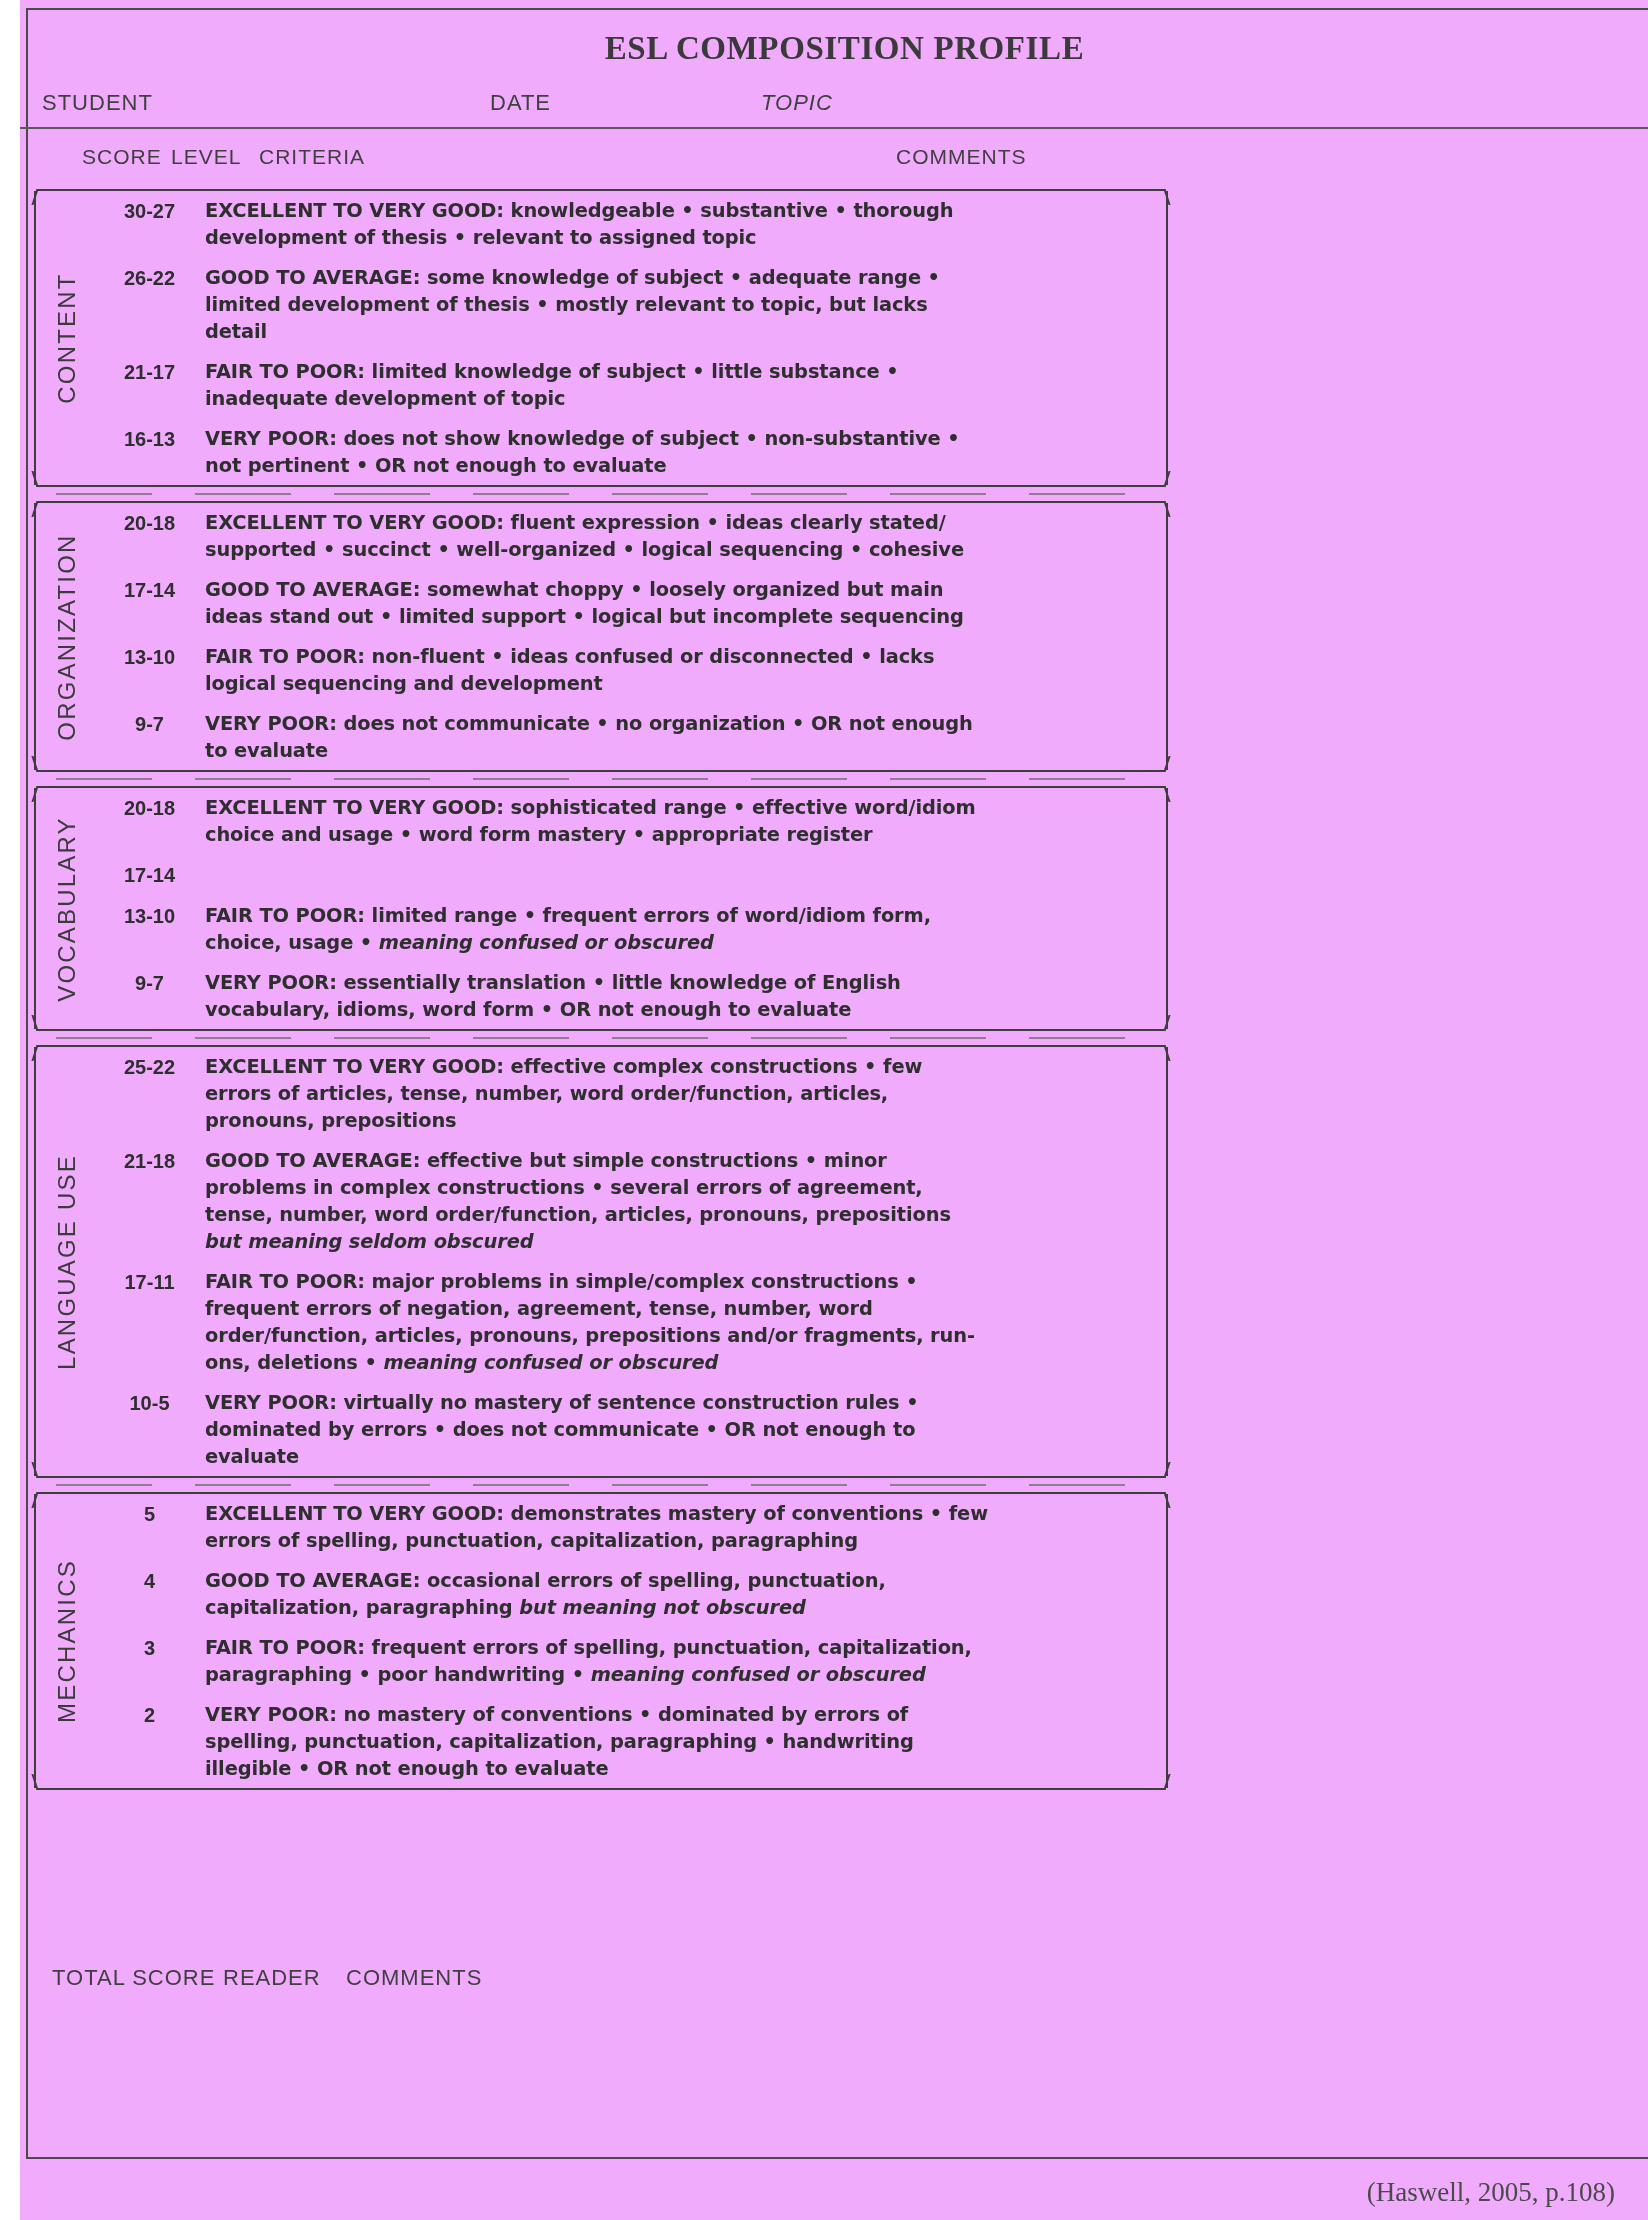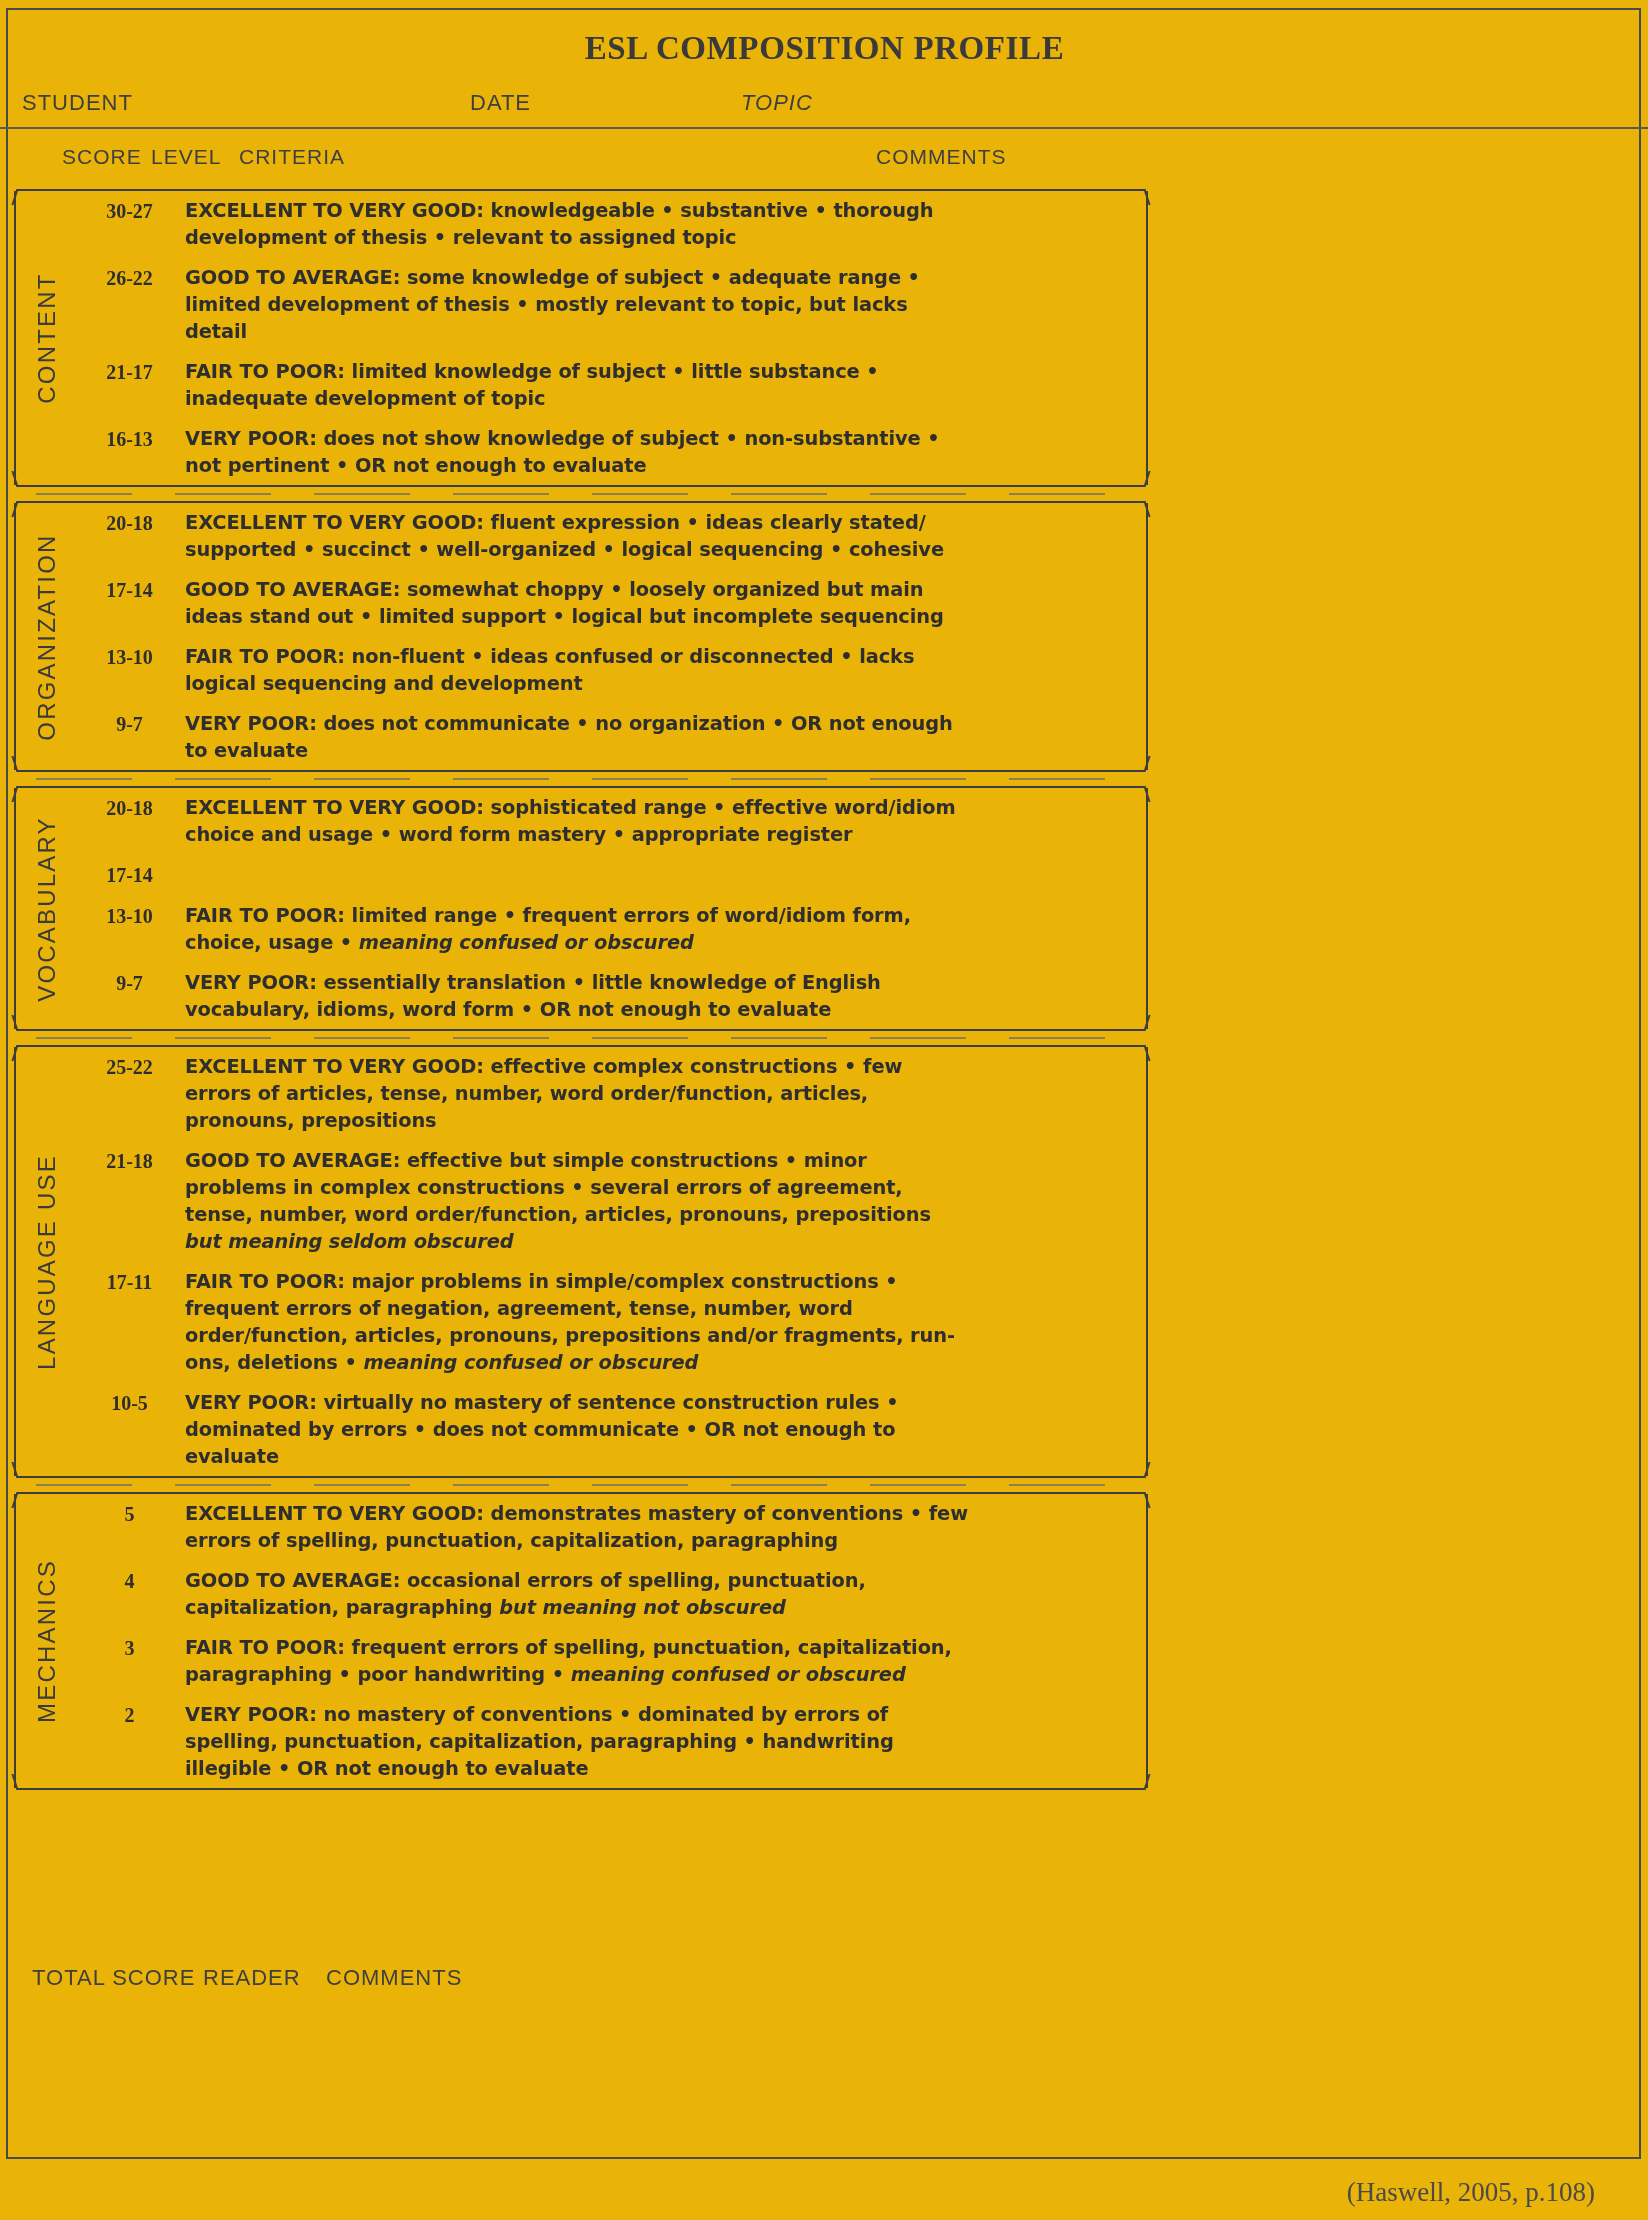--- a/index.html
+++ b/index.html
@@ -6,21 +6,22 @@
   body{
     width:1649px;height:2221px;
     background:#ffffff;
     font-family:"Liberation Sans", sans-serif;
     color:#2b2b2b;
     position:relative;
     overflow:hidden;
   }
   .page{
     position:absolute;inset:0;
-    background:#eab308;
+    background:#f0abfc;
+    margin-left:20px;
   }
   
   .scan-frame{
     position:absolute;
     left:6px;top:8px;
     width:1635px;height:2151px;
     border:2px solid #4a4a4a;
     box-sizing:border-box;
   }
 
@@ -110,21 +111,21 @@
   .row{
     display:flex;
     align-items:flex-start;
     margin-bottom:13px;
   }
   .row:last-child{margin-bottom:0;}
   .lvl{
     width:111px;
     flex:0 0 111px;
     text-align:center;
-    font-family:Liberation Serif, serif;
+    font-family:Liberation Sans, sans-serif;
     font-weight:bold;
     font-size:20px;
     line-height:27px;
     color:#2e2e2e;
     padding-top:1px;
   }
   .crit{
     flex:1 1 auto;
     font-family:"DejaVu Sans", sans-serif;
     font-weight:bold;

